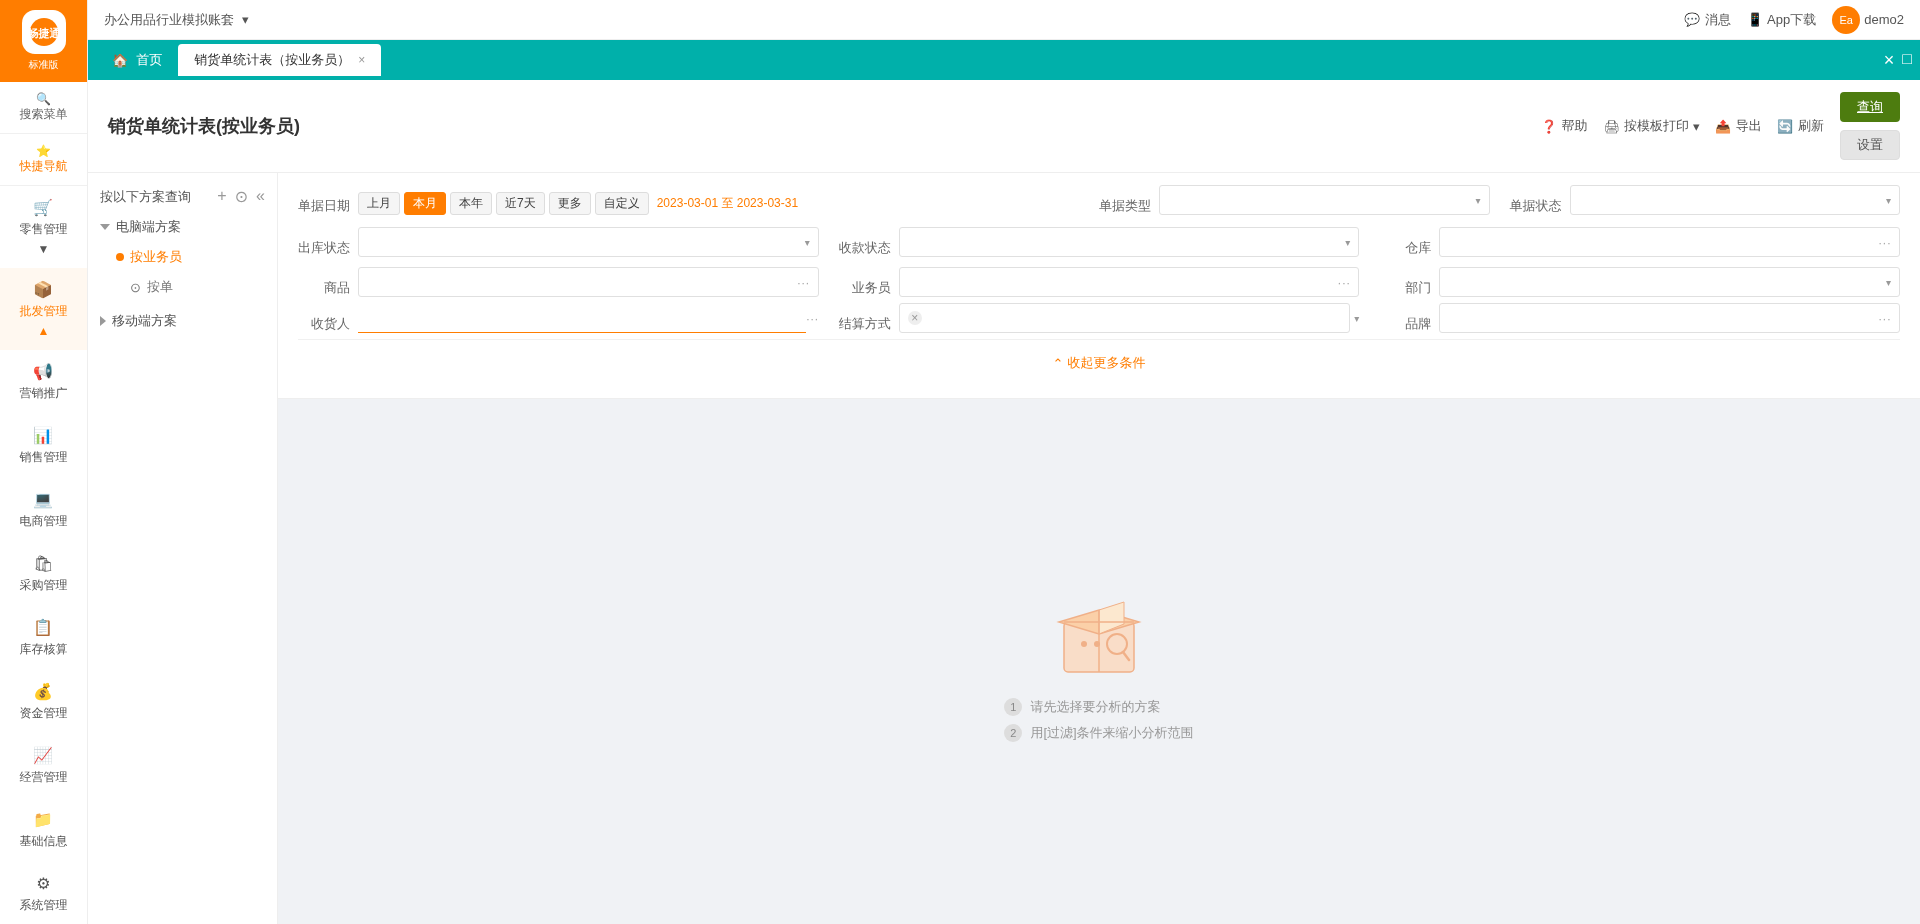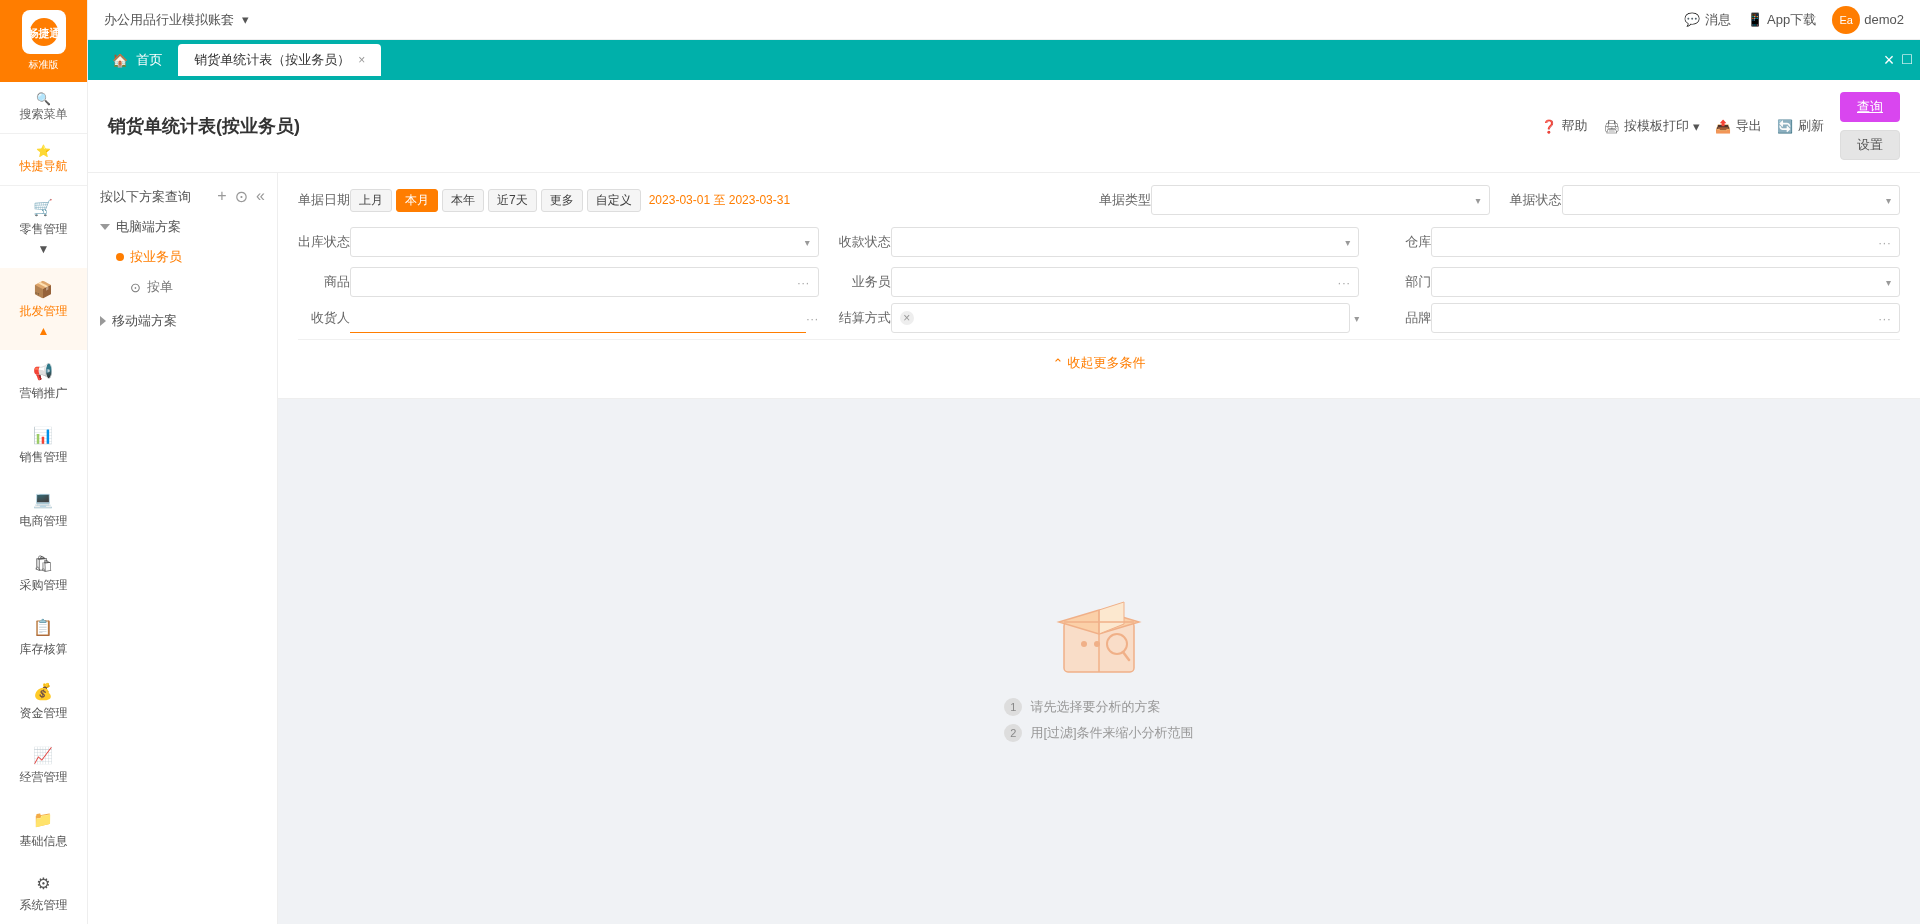--- a/index.html
+++ b/index.html
@@ -1,21 +1,21 @@
 <!DOCTYPE html>
 <html><head>
   <meta charset="utf-8">
   <style>
     * { box-sizing: border-box; margin: 0; padding: 0; font-family: 'Microsoft YaHei', sans-serif; }
     body { background: #f0f2f5; font-size: 13px; color: #333; display: flex; height: 924px; overflow: hidden; }
 
     
     .sidebar { width: 88px; background: #fff; display: flex; flex-direction: column; align-items: center; border-right: 1px solid #eee; flex-shrink: 0; height: 100%; overflow-y: auto; }
     .sidebar-logo { width: 100%; padding: 10px 0; display: flex; flex-direction: column; align-items: center; background: #ff7d00; }
-    .sidebar-logo-icon { width: 44px; height: 44px; background: #fff; border-radius: 8px; display: flex; align-items: center; justify-content: center; font-size: 10px; color: #ff7d00; font-weight: bold; }
+    .sidebar-logo-icon { width: 44px; height: 44px; background: #fff; border-radius: 13px; display: flex; align-items: center; justify-content: center; font-size: 10px; color: #ff7d00; font-weight: bold; }
     .sidebar-logo-text { color: #fff; font-size: 10px; margin-top: 4px; }
     .sidebar-menu-btn { width: 100%; padding: 10px 0; text-align: center; color: #666; font-size: 12px; cursor: pointer; border-bottom: 1px solid #f0f0f0; }
     .sidebar-nav-btn { width: 100%; padding: 10px 0; text-align: center; color: #ff7d00; font-size: 12px; cursor: pointer; border-bottom: 1px solid #f0f0f0; }
     .sidebar-item { width: 100%; padding: 12px 0; text-align: center; font-size: 12px; color: #555; cursor: pointer; display: flex; flex-direction: column; align-items: center; gap: 4px; }
     .sidebar-item.active { color: #ff7d00; background: #fff8f0; }
     .sidebar-item-icon { font-size: 16px; }
 
     
     .main { flex: 1; display: flex; flex-direction: column; overflow: hidden; }
 
@@ -30,21 +30,21 @@
     .tab { padding: 0 16px; height: 32px; display: flex; align-items: center; border-radius: 4px 4px 0 0; font-size: 13px; cursor: pointer; gap: 8px; }
     .tab.home { color: #fff; background: transparent; }
     .tab.active { background: #fff; color: #333; }
     .tab-close { font-size: 12px; color: #999; cursor: pointer; }
     .tab-bar-right { margin-left: auto; display: flex; gap: 8px; }
     .tab-bar-right span { color: #fff; font-size: 16px; cursor: pointer; }
 
     
     .page-header { background: #fff; padding: 12px 20px; display: flex; align-items: center; justify-content: space-between; border-bottom: 1px solid #eee; flex-shrink: 0; }
     .page-title { font-size: 18px; font-weight: bold; color: #333; }
-    .query-btn { background: #d946ef; color: #fff; border: none; padding: 6px 11px; border-radius: 4px; cursor: pointer; font-size: 13px; text-decoration: underline; }
+    .query-btn { background: #4d7c0f; color: #fff; border: none; padding: 6px 11px; border-radius: 4px; cursor: pointer; font-size: 13px; text-decoration: underline; }
     .set-btn { background: #e5e5e5; color: #555; border: 1px solid #ddd; padding: 5px 16px; border-radius: 4px; cursor: pointer; font-size: 13px; margin-top: 4px; }
     .date-btns { display: flex; gap: 4px; align-items: center; }
     .date-btn { padding: 2px 8px; border-radius: 3px; font-size: 12px; cursor: pointer; background: #f5f5f5; color: #404040; border: 1px solid #ddd; }
     .date-btn.active { background: #ff7d00; color: #fff; border-color: #ff7d00; }
     .collapse-btn { color: #ff7d00; font-size: 13px; cursor: pointer; display: flex; align-items: center; gap: 4px; justify-content: center; padding: 8px 0; }
     .collapse-bar { display: flex; justify-content: center; padding: 6px 0; border-top: 1px solid #f0f0f0; margin-top: 6px; }
     .left-panel { width: 190px; background: #fff; border-right: 1px solid #eee; flex-shrink: 0; padding: 8px 0; overflow-y: auto; }
     .left-panel-header { display: flex; align-items: center; justify-content: space-between; padding: 6px 12px; font-size: 13px; color: #555; }
     .left-panel-icons { display: flex; gap: 8px; }
     .left-panel-icons span { font-size: 16px; cursor: pointer; color: #999; }
@@ -65,21 +65,21 @@
     .empty-tips { display: flex; flex-direction: column; gap: 8px; }
     .empty-tip { display: flex; align-items: center; gap: 8px; font-size: 13px; color: #999; }
     .tip-num { width: 18px; height: 18px; border-radius: 50%; background: #ddd; color: #888; font-size: 11px; display: flex; align-items: center; justify-content: center; flex-shrink: 0; }
 
     
     .body-section { display: flex; flex: 1; overflow: hidden; }
     .filter-and-content { flex: 1; display: flex; flex-direction: column; overflow: hidden; }
 
     
     .avatar { width: 28px; height: 28px; border-radius: 50%; background: #ff7d00; display: flex; align-items: center; justify-content: center; color: #fff; font-size: 11px; overflow: hidden; }
-    .filter-cell { display: flex; align-items: center; gap: 0; }
+    .filter-cell { display: flex; align-items: flex-end; gap: 8px; }
     .filter-cell-label { color: #666; font-size: 13px; white-space: nowrap; flex-shrink: 0; min-width: 52px; text-align: right; }
     .filter-cell-input { flex: 1; position: relative; display: flex; align-items: center; }
     .select-box { width: 100%; height: 30px; border: 1px solid #e0e0e0; border-radius: 3px; padding: 0 8px; font-size: 13px; color: #333; background: #fff; display: flex; align-items: center; justify-content: space-between; cursor: pointer; }
     .input-box { width: 100%; height: 30px; border-bottom: 1px solid #ff7d00; border-top: none; border-left: none; border-right: none; padding: 0 4px; font-size: 13px; color: #333; background: transparent; outline: none; }
     .tag-box { width: 100%; height: 30px; border: 1px solid #e0e0e0; border-radius: 3px; padding: 0 8px; font-size: 13px; color: #333; background: #fff; display: flex; align-items: center; gap: 6px; }
     .close-x { font-size: 12px; color: #999; cursor: pointer; background: #eee; border-radius: 50%; width: 14px; height: 14px; display: flex; align-items: center; justify-content: center; }
 
     
     .query-area { display: flex; flex-direction: column; gap: 4px; }
   </style>

